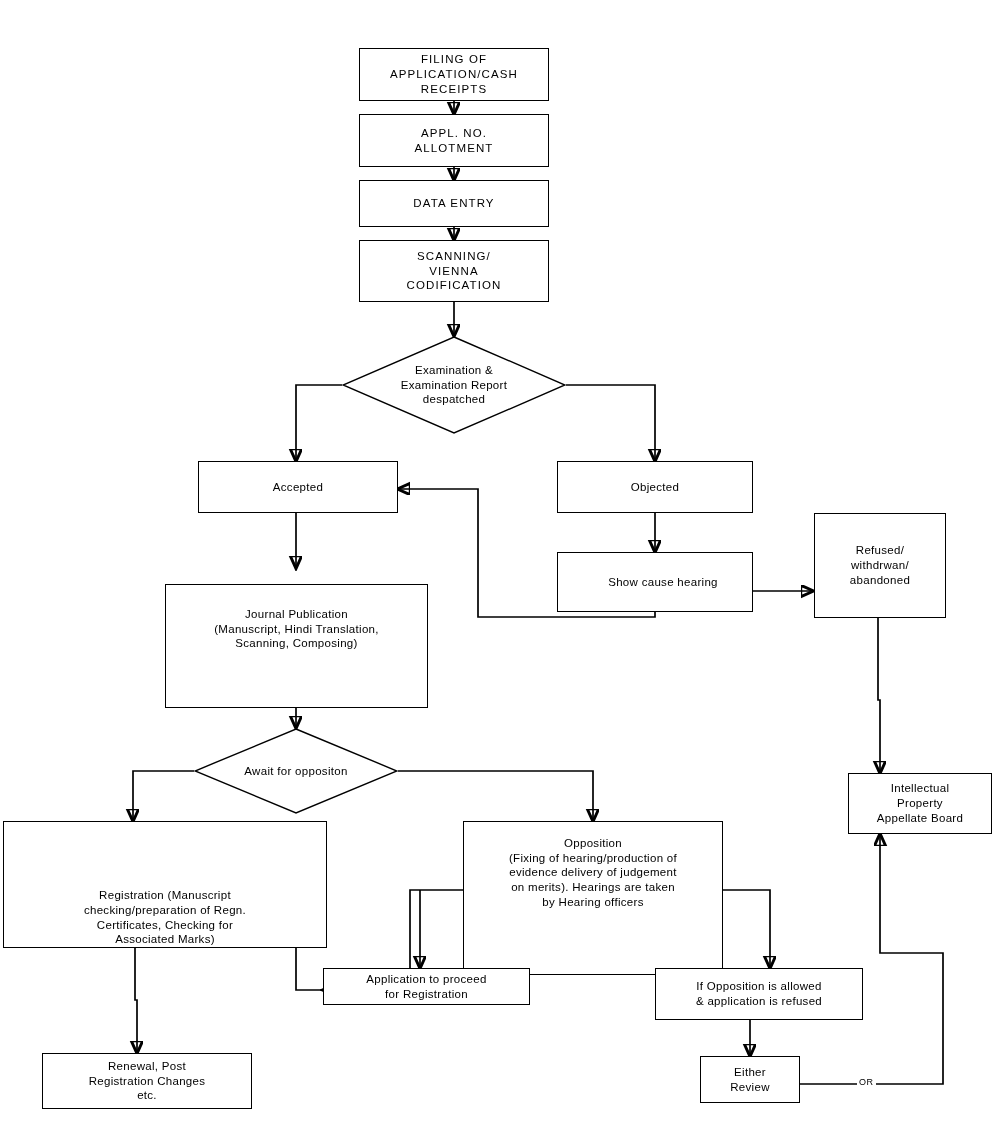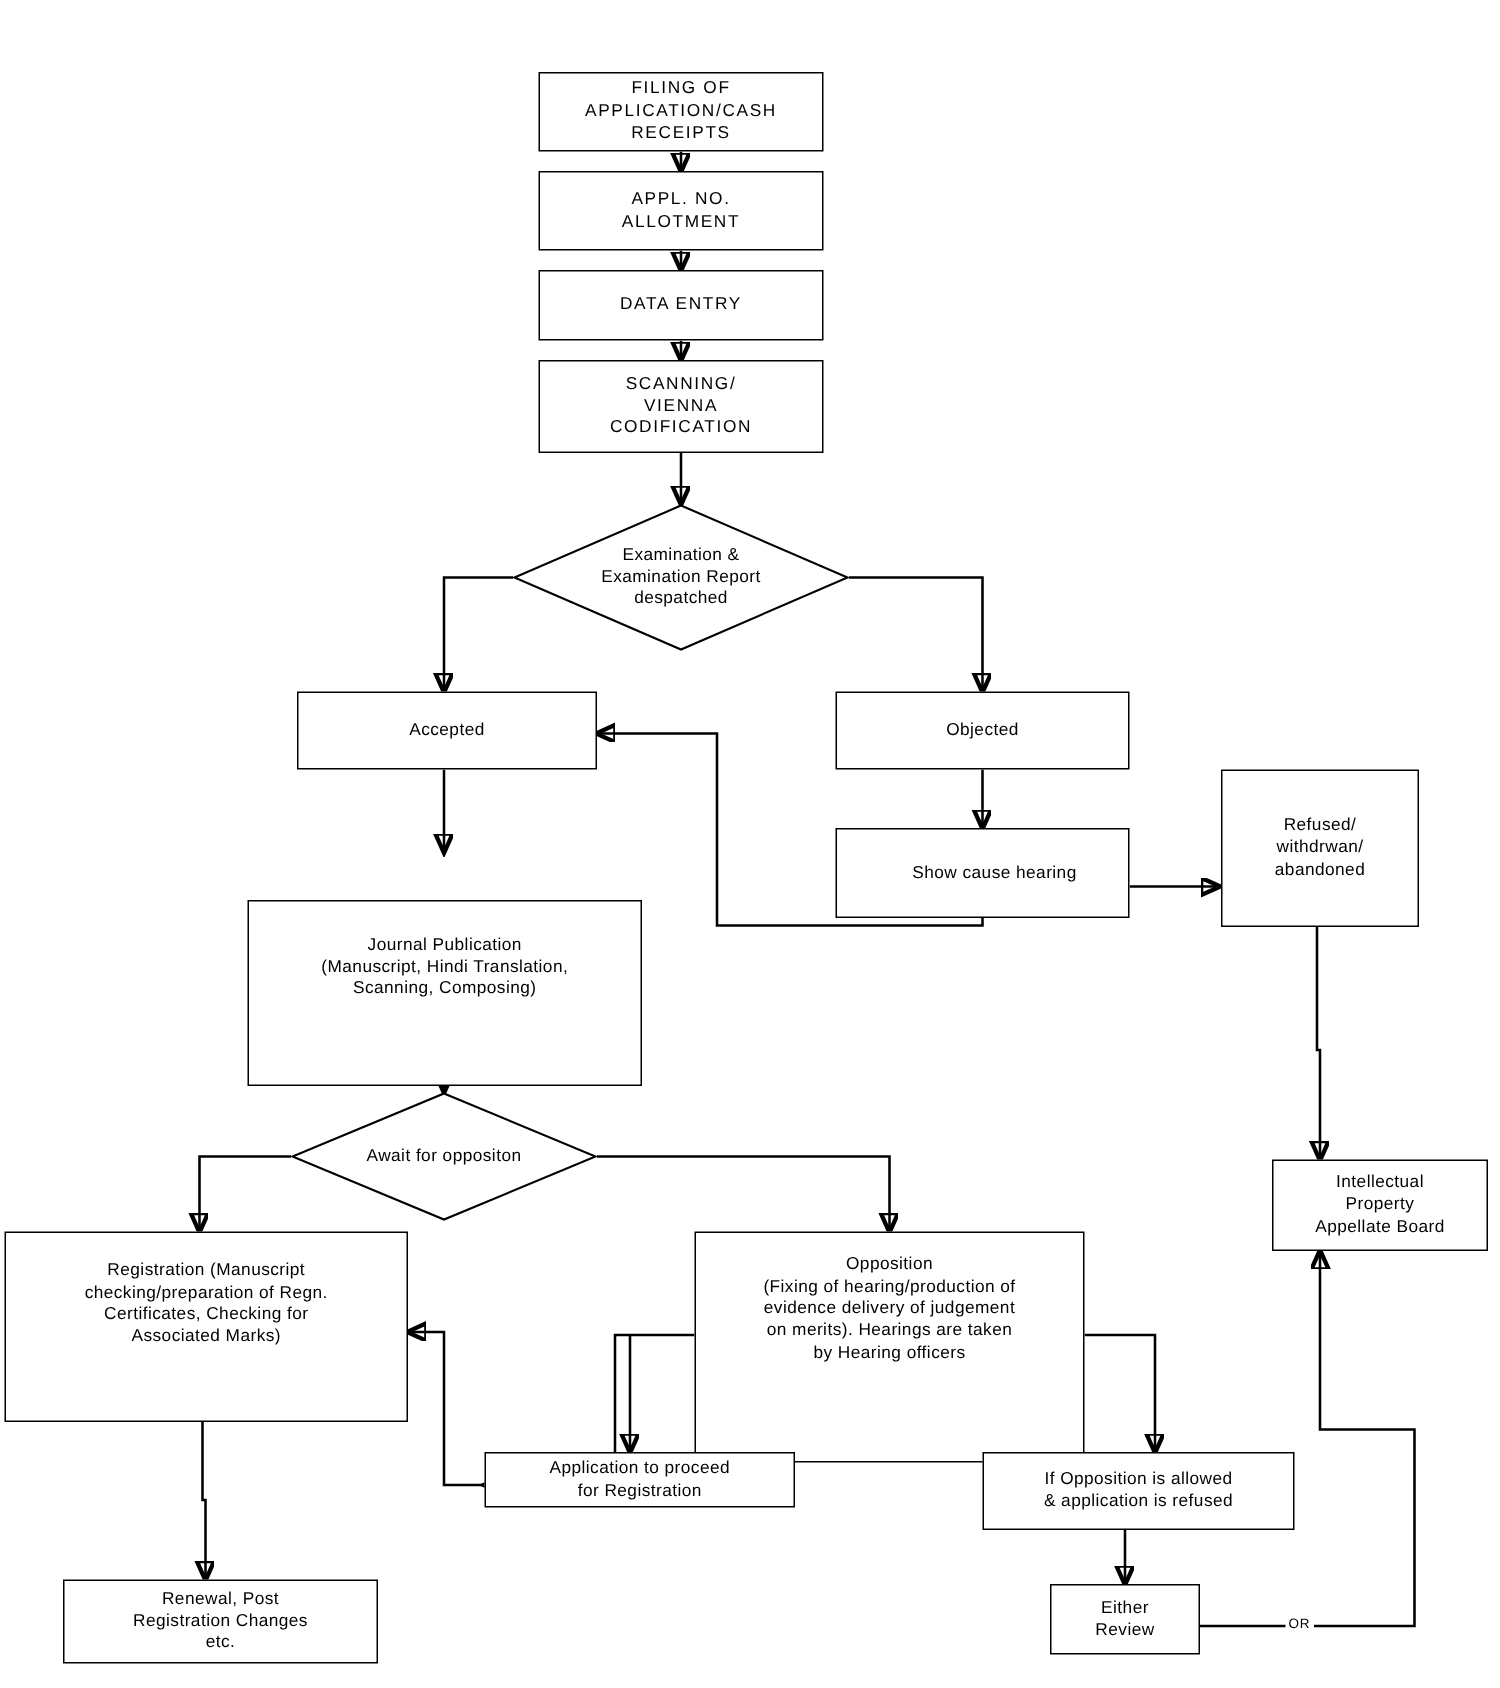--- a/index.html
+++ b/index.html
@@ -187,34 +187,34 @@
   <div class="node box" style="left:557px; top:552px; width:196px; height:60px; font-size:11.5px;padding-left:16px;">
     <span class="txt">Show cause hearing</span>
   </div>
 
   <div class="node box" style="left:814px; top:513px; width:132px; height:105px; font-size:11.5px;">
     <span class="txt">Refused/
 withdrwan/
 abandoned</span>
   </div>
 
-  <div class="node box" style="left:165px; top:600px; width:263px; height:124px; font-size:11.5px; align-items:flex-start; padding-top:22px;">
+  <div class="node box" style="left:165px; top:584px; width:263px; height:124px; font-size:11.5px; align-items:flex-start; padding-top:22px;">
     <span class="txt">Journal Publication
 (Manuscript, Hindi Translation,
 Scanning, Composing)</span>
   </div>
 
   <div class="diamond" style="left:194px; top:728px; width:204px; height:86px; font-size:11.5px;">
     <svg width="204" height="86" viewBox="0 0 204 86">
       <polygon points="102,1 203,43 102,85 1,43" fill="#ffffff" stroke="#000000" stroke-width="1.4"></polygon>
     </svg>
     <div class="dtxt">Await for oppositon</div>
   </div>
 
-  <div class="node box" style="left:3px; top:821px; width:269px; height:127px; font-size:11.5px; align-items:flex-start; padding-top:18px;">
+  <div class="node box" style="left:3px; top:821px; width:324px; height:127px; font-size:11.5px; align-items:flex-end; padding-top:18px;">
     <span class="txt">Registration (Manuscript
 checking/preparation of Regn.
 Certificates, Checking for
 Associated Marks)</span>
   </div>
 
   <div class="node box" style="left:463px; top:821px; width:260px; height:154px; font-size:11.5px; align-items:flex-start; padding-top:14px;">
     <span class="txt">Opposition
 (Fixing of hearing/production of
 evidence delivery of judgement

